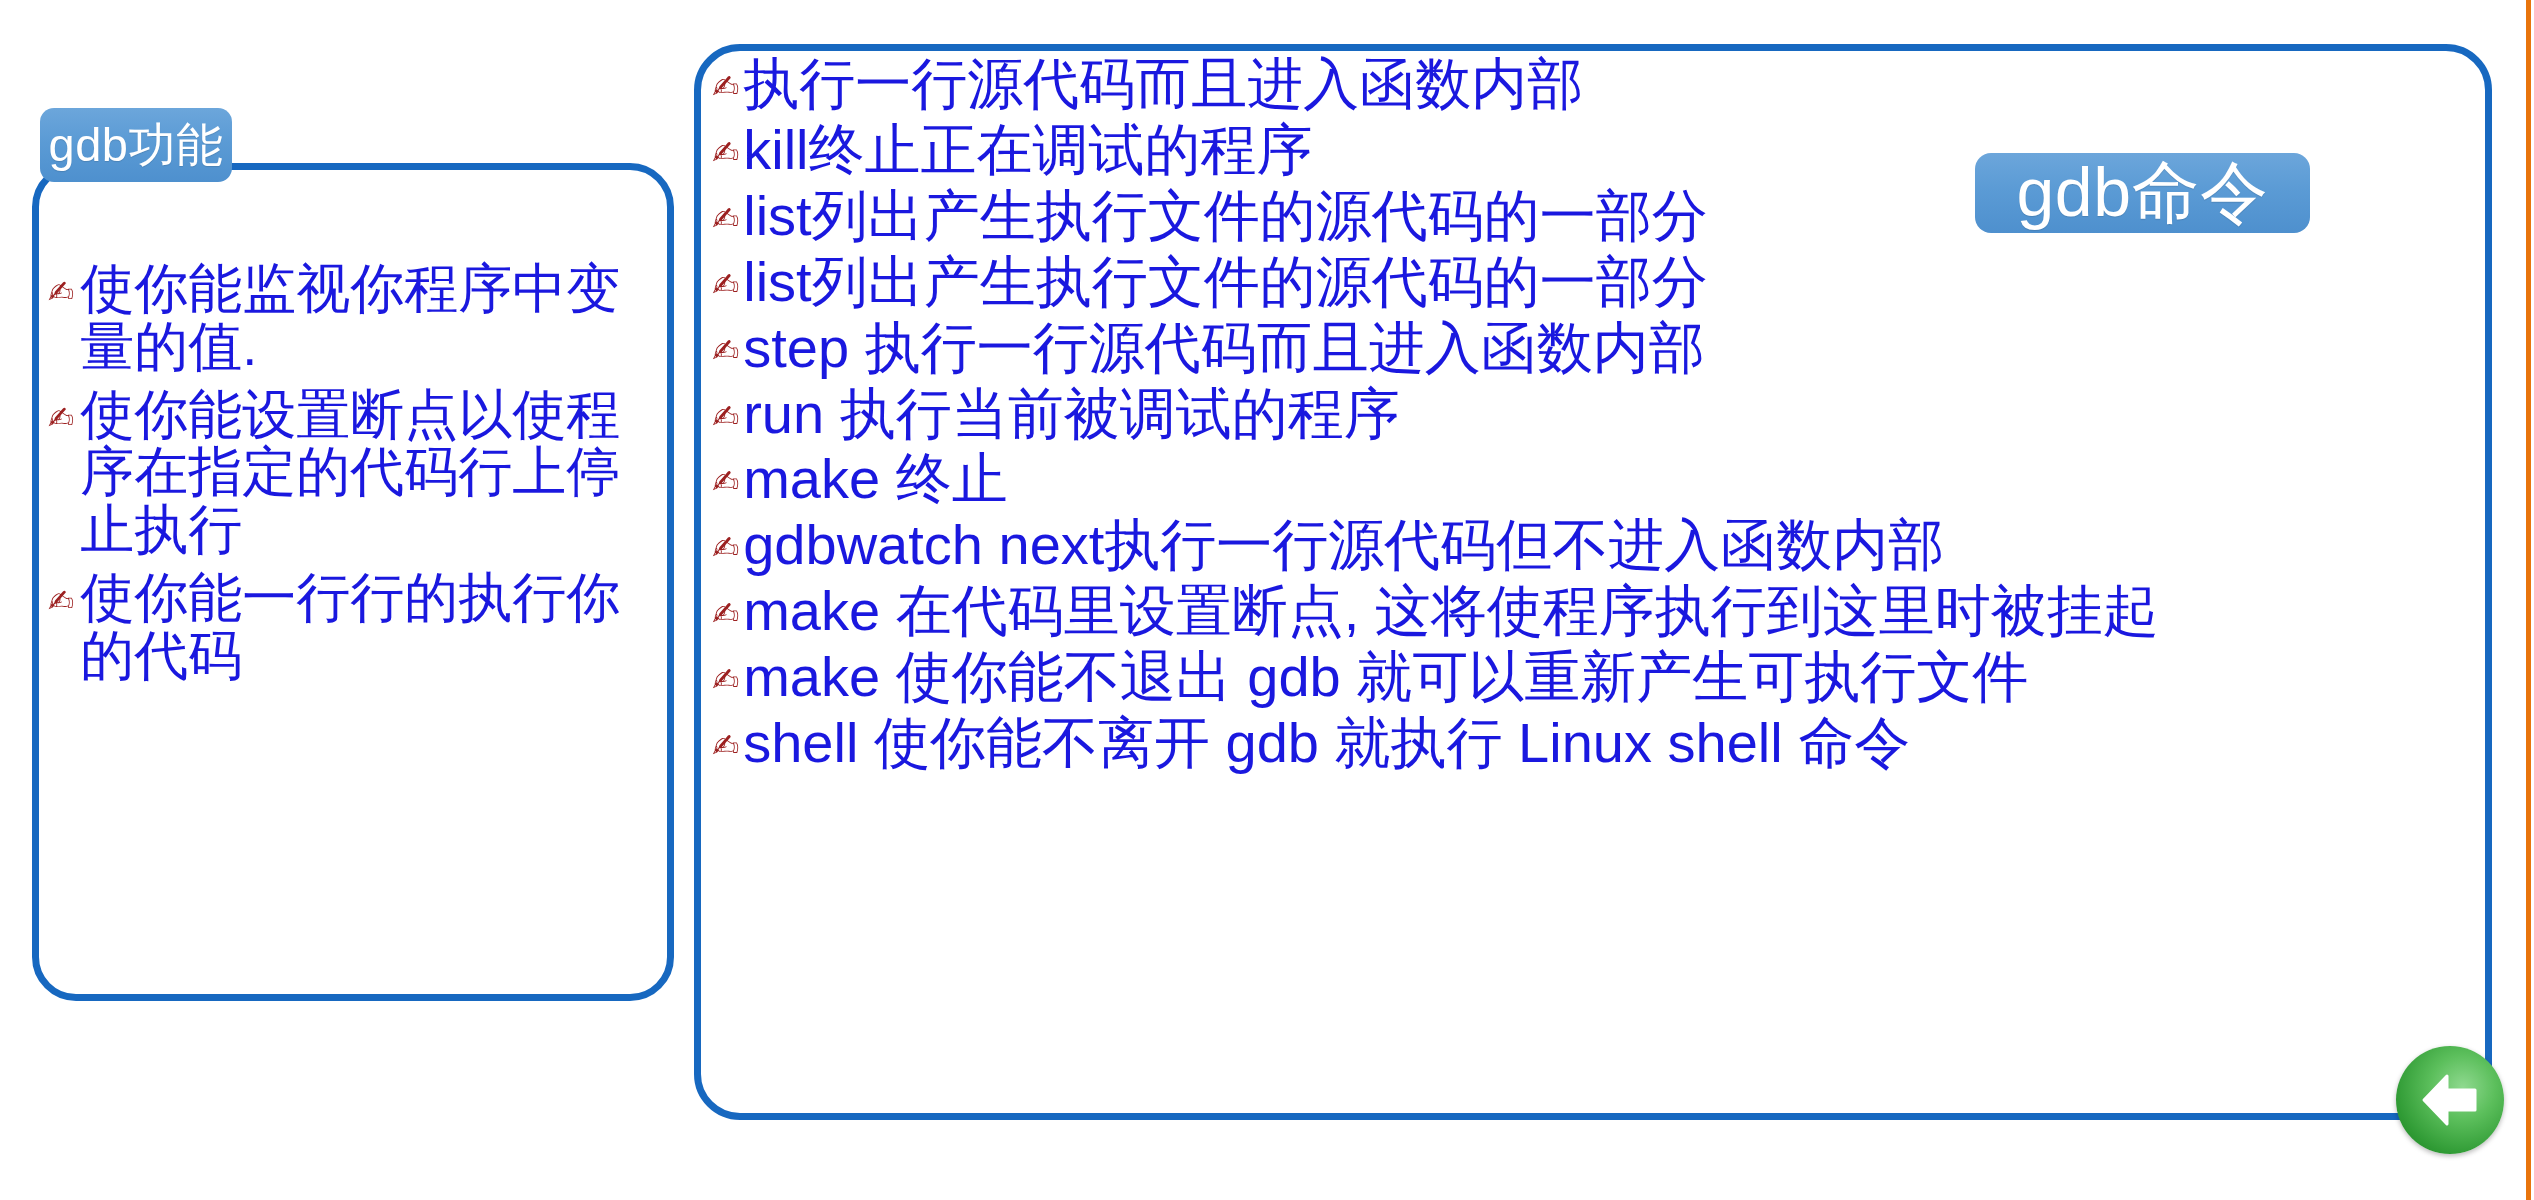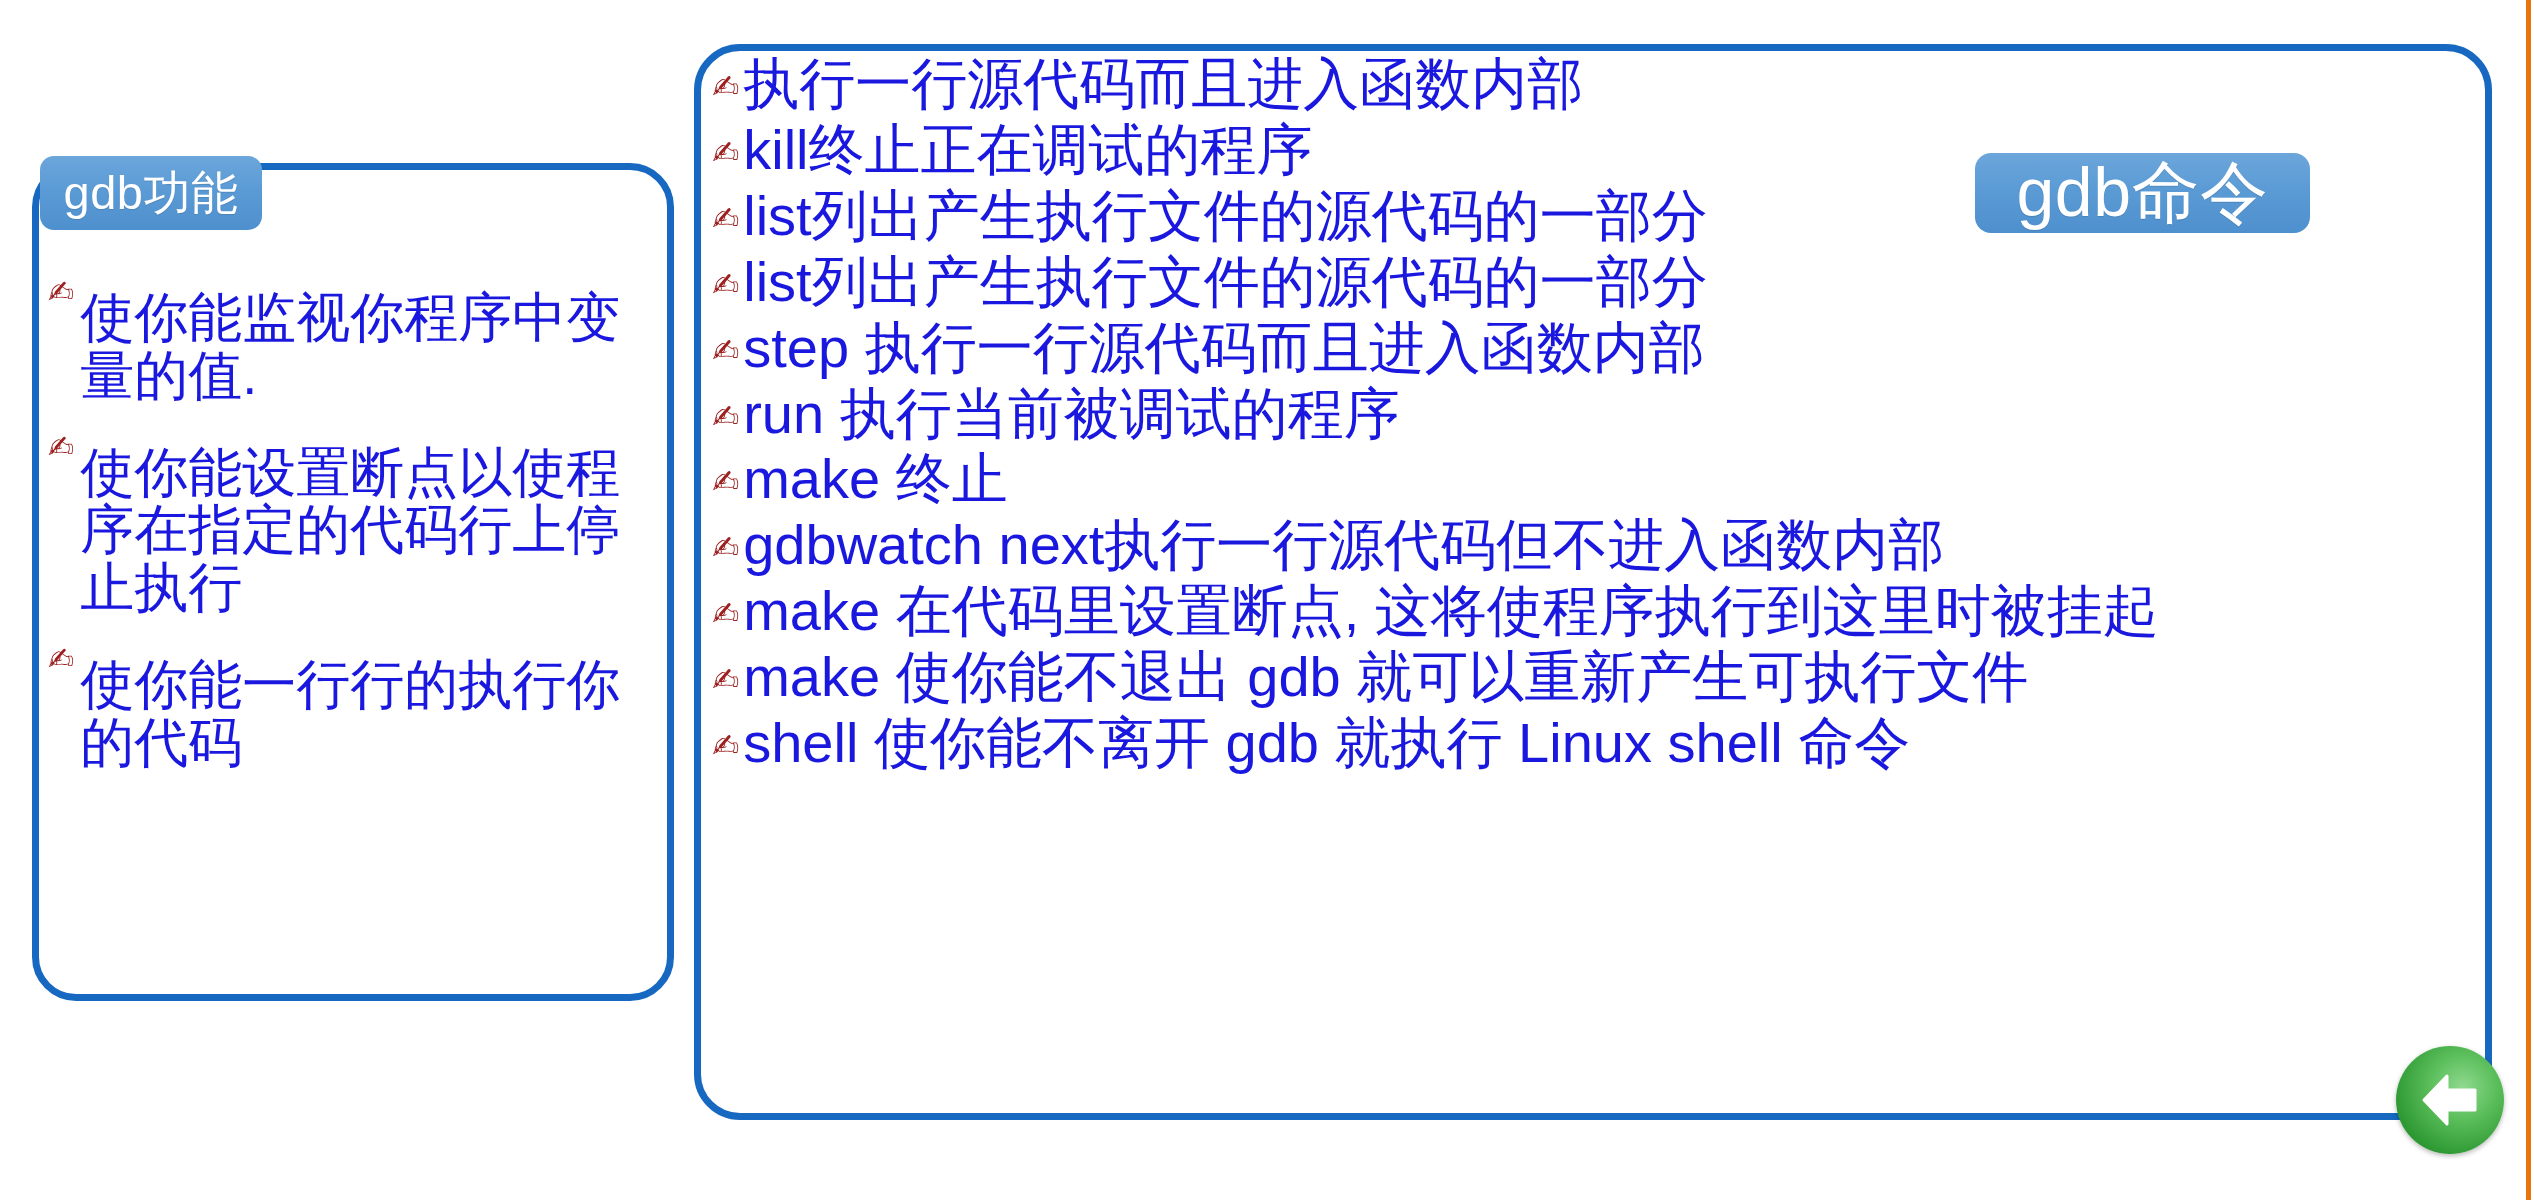--- a/index.html
+++ b/index.html
@@ -58,25 +58,24 @@
     color: #ffffff;
     background: linear-gradient(to bottom, #6CA6DB 0%, #5B9BD5 45%, #4E90CE 100%);
     border-radius: 16px;
     letter-spacing: 0.5px;
     text-shadow: 0 1px 1px rgba(0,0,0,0.12);
     z-index: 5;
   }
   .badge-left {
     left: 40px;
     top: 108px;
-    width: 222px;
+    width: 192px;
     height: 74px;
     font-size: 47px;
     border-radius: 14px;
-    margin-top: 48px;
   }
   .badge-right {
     left: 1975px;
     top: 153px;
     width: 335px;
     height: 80px;
     font-size: 68px;
     border-radius: 16px;
   }
 
@@ -121,21 +120,20 @@
     transform: translateY(0.52em);
     font-family: "DejaVu Sans", sans-serif;
   }
   .li-left .bullet { margin-right: 6px; transform: translateY(0.55em); }
 
   .li-text {
     flex: 1 1 auto;
   }
   .li-left .li-text {
     text-indent: 0;
-    margin-top: 29px;
   }
 
   
   .back-btn {
     position: absolute;
     left: 2396px;
     top: 1046px;
     width: 108px;
     height: 108px;
     border-radius: 50%;

